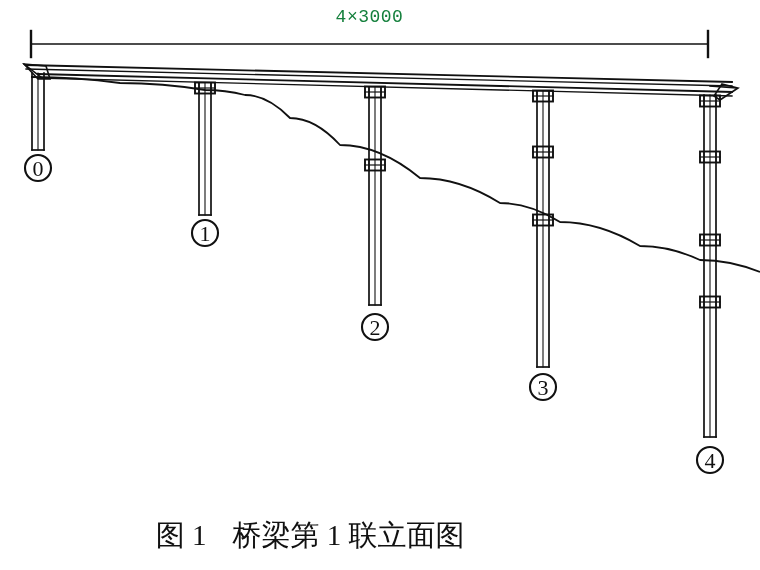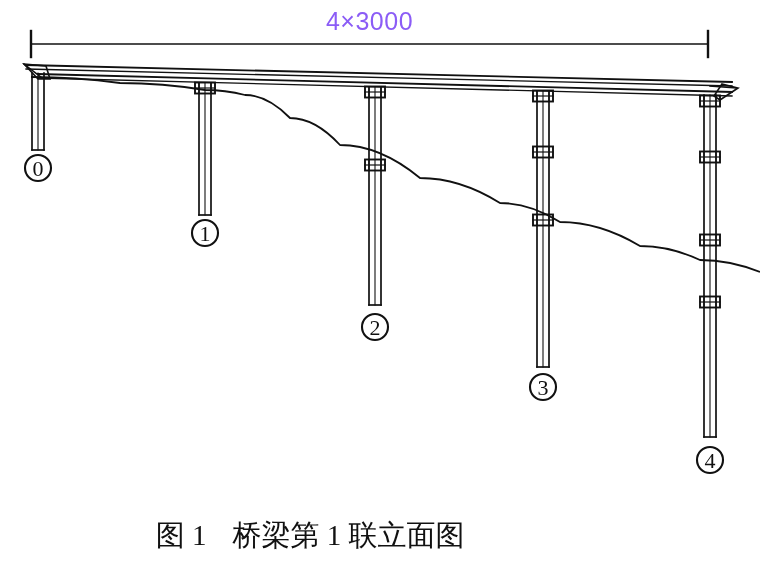--- a/index.html
+++ b/index.html
@@ -21,25 +21,25 @@
   #figure-svg {
     position: absolute;
     left: 0;
     top: 0;
     width: 760px;
     height: 570px;
     display: block;
   }
   .dim-text {
     position: absolute;
-    font-size: 25px;
-    font-family: Liberation Sans, sans-serif;
+    font-size: 18px;
+    font-family: Liberation Mono, monospace;
     letter-spacing: 0.5px;
     white-space: nowrap;
-    color: #8b5cf6;
+    color: #15803d;
   }
   .caption {
     position: absolute;
     left: 0;
     top: 516px;
     width: 620px;
     text-align: center;
     font-size: 29px;
     font-family: "Liberation Serif", "DejaVu Serif", serif;
     color: #111;

